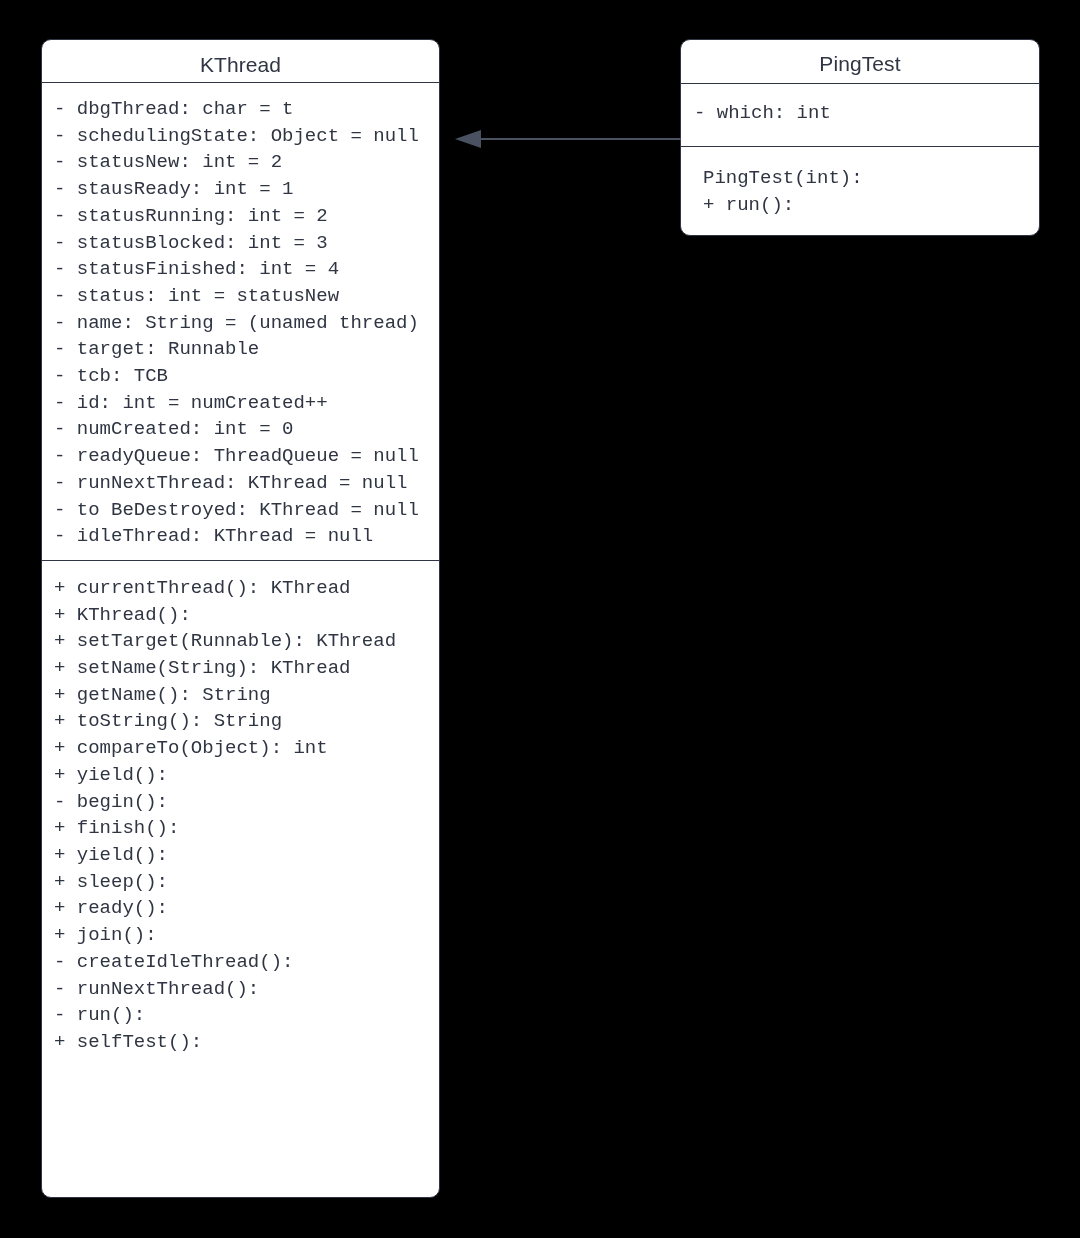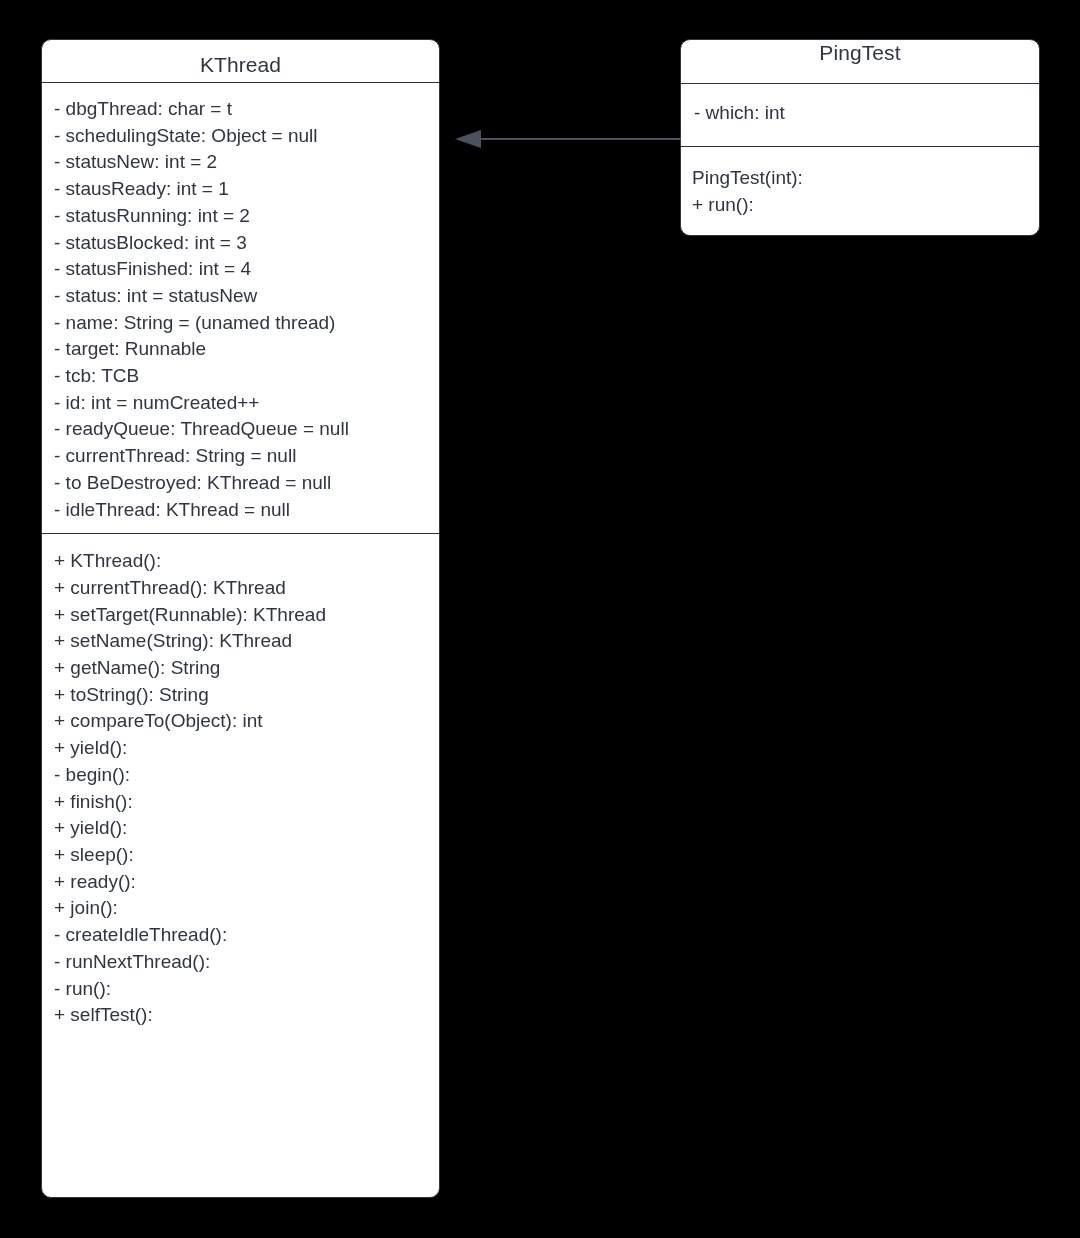--- a/index.html
+++ b/index.html
@@ -44,20 +44,21 @@
   .uml-divider {
     height: 0;
     border-top: 1px solid #2f3542;
     width: 100%;
   }
 
   .uml-compartment {
     color: #2f3542;
     font-size: 19px;
     line-height: 26.7px;
+    font-family: Liberation Mono, monospace;
   }
 
   .uml-member {
     white-space: pre;
     color: #2f3542;
     font-size: 19px;
     line-height: 26.7px;
   }
 
   
@@ -80,29 +81,30 @@
   }
 
   
   #pingtest-class {
     left: 680px;
     top: 39px;
     width: 360px;
     height: 197px;
   }
   #pingtest-class .uml-title {
+    padding-top: 11px;
     height: 43px;
     box-sizing: border-box;
   }
   #pingtest-class .attrs {
     padding: 16px 0 16px 13px;
     min-height: 30px;
   }
   #pingtest-class .ops {
-    padding: 18px 0 16px 11px;
+    padding: 18px 0 16px 22px;
   }
 
   
   .assoc-arrow {
     position: absolute;
     left: 455px;
     top: 126px;
     width: 226px;
     height: 26px;
     pointer-events: none;
@@ -125,31 +127,32 @@
       <div class="uml-member">- statusNew: int = 2</div>
       <div class="uml-member">- stausReady: int = 1</div>
       <div class="uml-member">- statusRunning: int = 2</div>
       <div class="uml-member">- statusBlocked: int = 3</div>
       <div class="uml-member">- statusFinished: int = 4</div>
       <div class="uml-member">- status: int = statusNew</div>
       <div class="uml-member">- name: String = (unamed thread)</div>
       <div class="uml-member">- target: Runnable</div>
       <div class="uml-member">- tcb: TCB</div>
       <div class="uml-member">- id: int = numCreated++</div>
+      <div class="uml-member">- numCreated: int = 0</div>
       <div class="uml-member">- readyQueue: ThreadQueue = null</div>
-      <div class="uml-member">- currentThread: String = null</div>
+      <div class="uml-member">- runNextThread: KThread = null</div>
       <div class="uml-member">- to BeDestroyed: KThread = null</div>
       <div class="uml-member">- idleThread: KThread = null</div>
     </div>
 
     <div class="uml-divider"></div>
 
     <div class="uml-compartment ops">
+      <div class="uml-member">+ currentThread(): KThread</div>
       <div class="uml-member">+ KThread():</div>
-      <div class="uml-member">+ currentThread(): KThread</div>
       <div class="uml-member">+ setTarget(Runnable): KThread</div>
       <div class="uml-member">+ setName(String): KThread</div>
       <div class="uml-member">+ getName(): String</div>
       <div class="uml-member">+ toString(): String</div>
       <div class="uml-member">+ compareTo(Object): int</div>
       <div class="uml-member">+ yield():</div>
       <div class="uml-member">- begin():</div>
       <div class="uml-member">+ finish():</div>
       <div class="uml-member">+ yield():</div>
       <div class="uml-member">+ sleep():</div>

